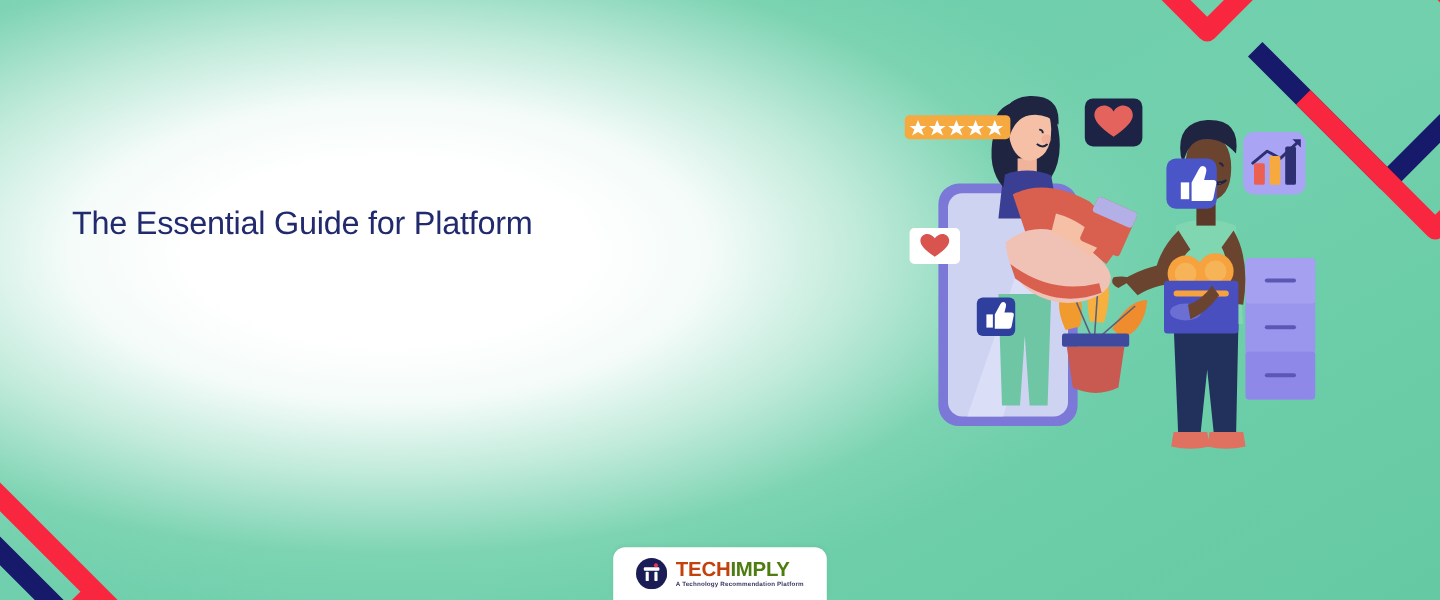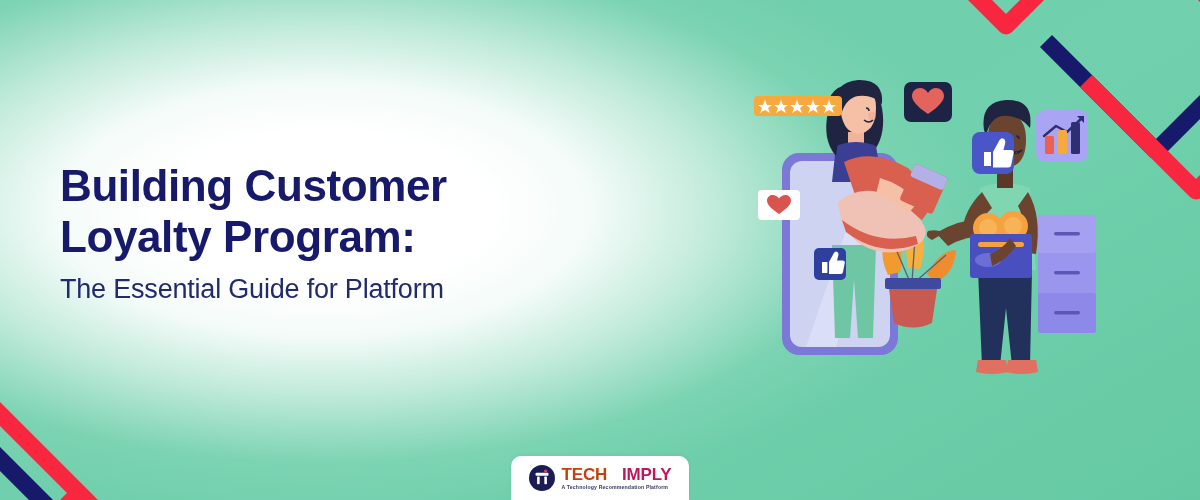--- a/index.html
+++ b/index.html
@@ -74,21 +74,21 @@
   }
   .logo-mark { width: 26px; height: 26px; flex: none; }
   .logo-text { display: flex; flex-direction: column; line-height: 1; }
   .logo-word {
     font-size: 17px;
     font-weight: bold;
     letter-spacing: -0.2px;
     white-space: nowrap;
   }
   .logo-word .tech { color: #c2410c; }
-  .logo-word .imply { color: #be185d; padding-left: 15px; }
+  .logo-word .imply { color: #4d7c0f; }
   .logo-tag {
     margin-top: 2px;
     font-size: 5.2px;
     font-weight: bold;
     color: #3a3a62;
     letter-spacing: 0.15px;
     white-space: nowrap;
   }
 </style>
 </head>
@@ -112,24 +112,20 @@
     <svg viewBox="0 0 300 300" width="300" height="300">
       <g fill="none" stroke-linecap="butt" stroke-linejoin="round" stroke-width="17">
         <polyline points="-20,230 90,120 200,230" stroke="#f9263f"></polyline>
         <polyline points="-20,275 90,165 200,275" stroke="#171a6b"></polyline>
         <polyline points="60,320 170,210 280,320" stroke="#f9263f"></polyline>
       </g>
     </svg>
   </div>
 
   <div class="text-block">
-    <h1 class="title">
-      <span class="l1">Building Customer</span>
-      <span class="l2">Loyalty Program:</span>
-    </h1>
     <p class="subtitle">The Essential Guide for Platform</p>
   </div>
 
   <div class="illustration">
     <svg viewBox="0 0 420 330" width="420" height="330">
 
       <g>
         <rect x="298" y="145" width="58" height="118" rx="3" fill="#9a96ee"></rect>
         <rect x="298" y="145" width="58" height="38" rx="3" fill="#a5a1f0"></rect>
         <rect x="298" y="184" width="58" height="38" rx="3" fill="#9a96ee"></rect>

